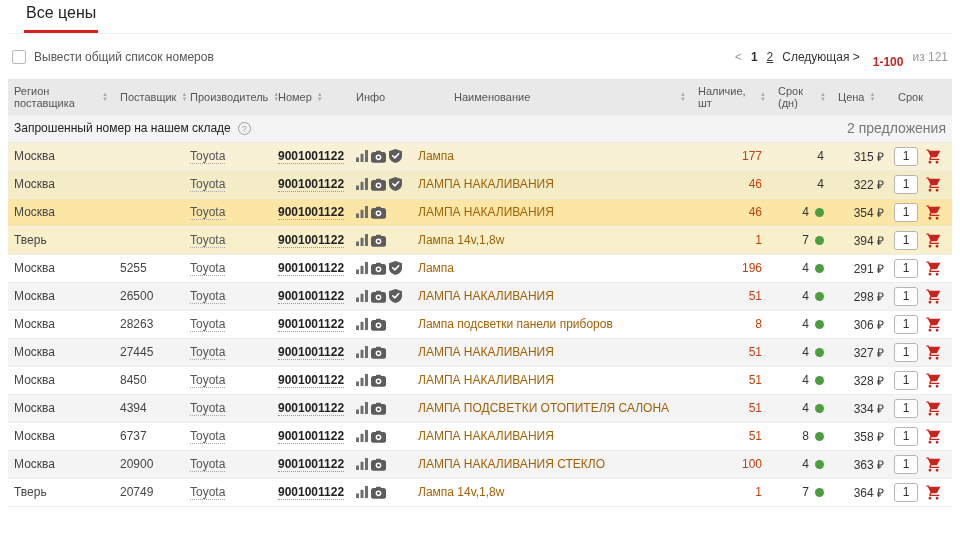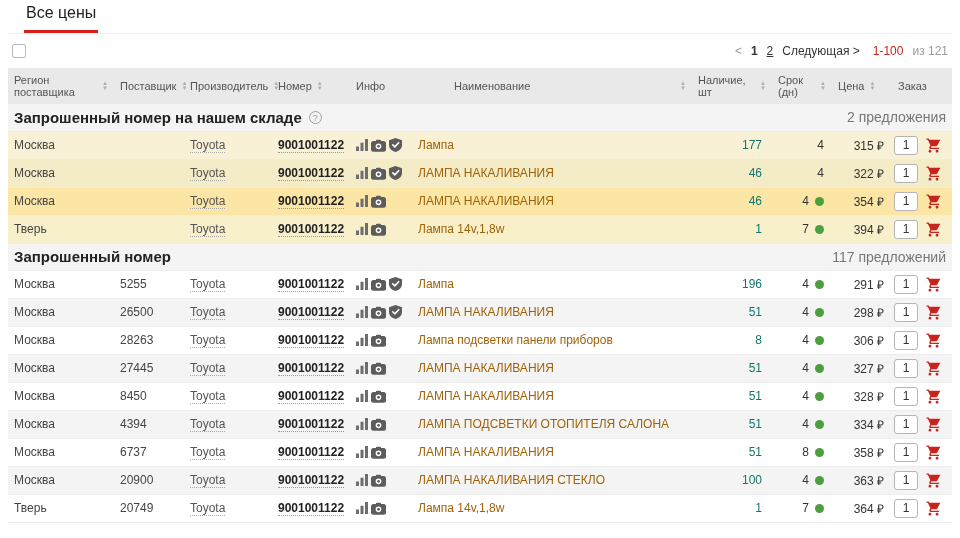--- a/index.html
+++ b/index.html
@@ -14,47 +14,47 @@
 
   
   .toolbar { display: flex; align-items: center; justify-content: space-between; padding: 10px 4px 10px 4px; }
   .checkbox-wrap { display: inline-flex; align-items: center; gap: 8px; color: #555; cursor: pointer; }
   .checkbox { width: 14px; height: 14px; border: 1px solid #b9b9b9; border-radius: 2px; background: #fff; flex: none; }
   .pagination { display: flex; align-items: center; gap: 9px; color: #333; }
   .pg-prev { color: #9a9a9a; }
   .pg-page, .pg-next { cursor: pointer; }
   .pg-page.current { font-weight: bold; }
   .pg-page.link { text-decoration: underline; }
-  .pg-range { color: #c8241e; font-weight: normal; margin-left: 4px; }
+  .pg-range { color: #c8241e; font-weight: bold; margin-left: 4px; margin-top: 11px; }
   .pg-of { color: #9a9a9a; }
 
   
   table { width: 944px; border-collapse: collapse; table-layout: fixed; }
   thead th { background: #e9e9e9; font-weight: normal; color: #555; font-size: 11px;
     text-align: left; padding: 6px 6px; height: 26px; }
   .th-wrap { display: flex; align-items: center; gap: 5px; }
   .th-wrap.spread { justify-content: space-between; padding-left: 36px; }
   .sort { display: inline-flex; flex-direction: column; font-size: 6px; line-height: 5px;
     color: #adadad; cursor: pointer; }
 
   tbody td { border-bottom: 1px solid #ececec; padding: 4px 6px; height: 28px; vertical-align: middle; }
   tr.section-row td { background: #f4f4f4; height: 27px; }
   .sec-wrap { display: flex; align-items: center; gap: 7px; }
-  .sec-title { font-weight: bold; color: #222; font-size: 15px; }
+  .sec-title { font-weight: normal; color: #222; font-size: 12px; }
   .qmark { width: 13px; height: 13px; border: 1px solid #9e9e9e; border-radius: 50%;
     color: #9e9e9e; font-size: 9px; line-height: 12px; text-align: center; flex: none; cursor: pointer; }
   .sec-count { margin-left: auto; color: #777; font-size: 14px; }
 
   td.cell-region, td.cell-supplier { color: #444; }
   .dotted-link { color: #555; border-bottom: 1px dotted #a8a8a8; cursor: pointer; }
   .part-number { font-weight: bold; color: #222; border-bottom: 1px dotted #9a9a9a; cursor: pointer; }
   td.info-cell .icons { display: flex; align-items: center; gap: 3px; }
   .info-icon { display: inline-flex; align-items: center; cursor: pointer; }
   td.name-cell { color: #a16207; overflow: hidden; white-space: nowrap; text-overflow: ellipsis; }
-  td.num-cell { text-align: right; color: #0f766e; padding-right: 10px; }
+  td.num-cell { text-align: right; color: #c2410c; padding-right: 10px; }
   td.term-cell { text-align: right; padding-right: 8px; color: #333; }
   .dot { display: inline-block; width: 9px; height: 9px; border-radius: 50%;
     background: #4d9e3f; margin-left: 6px; vertical-align: -1px; }
   td.price-cell { text-align: right; color: #333; padding-right: 8px; white-space: nowrap; }
   .order-wrap { display: flex; align-items: center; justify-content: flex-end; gap: 7px; padding-right: 4px; }
   .qty-input { width: 24px; height: 19px; border: 1px solid #b5b5b5; border-radius: 3px;
     text-align: center; font-size: 12px; color: #333; font-family: "Liberation Sans", sans-serif; background: #fff; }
   .cart { display: inline-flex; align-items: center; cursor: pointer; }
 </style>
 </head>
@@ -62,20 +62,21 @@
 
 <div class="page">
 
   <div class="tabbar">
     <div class="tab">Все цены</div>
   </div>
 
   <div class="toolbar">
     <label class="checkbox-wrap">
       <span class="checkbox"></span>
+      <span>Вывести общий список номеров</span>
     </label>
     <div class="pagination">
       <span class="pg-prev">&lt;</span>
       <span class="pg-page current">1</span>
       <span class="pg-page link">2</span>
       <span class="pg-next">Следующая &gt;</span>
       <span class="pg-range">1-100</span>
       <span class="pg-of">из 121</span>
     </div>
   </div>
@@ -167,21 +168,21 @@
             <div class="th-wrap">
               <span>Цена</span>
               <span class="sort">
                 <span>▲</span>
                 <span>▼</span>
               </span>
             </div>
           </th>
           <th>
             <div class="th-wrap">
-              <span>Заказ</span>
+              <span>Срок</span>
             </div>
           </th>
         </tr>
     </thead>
     <tbody>
         <tr class="section-row">
           <td colspan="10">
             <div class="sec-wrap">
               <span class="sec-title">Запрошенный номер на нашем складе</span>
               <span class="qmark">?</span>
@@ -350,28 +351,20 @@
             <div class="order-wrap">
               <input class="qty-input" value="1" style="">
               <span class="cart">
                 <svg width="17" height="17" viewBox="0 0 24 24" fill="#c8241e">
                   <path d="M7 18c-1.1 0-1.99.9-1.99 2S5.9 22 7 22s2-.9 2-2-.9-2-2-2zm10 0c-1.1 0-1.99.9-1.99 2s.89 2 1.99 2 2-.9 2-2-.9-2-2-2zM8.1 13h7.45c.75 0 1.41-.41 1.75-1.03L21.7 4H6.21l-.94-2H2v2h2l3.6 7.59-1.35 2.44C5.52 15.37 6.48 17 8 17h12v-2H8l1.1-2z"></path>
                 </svg>
               </span>
             </div>
           </td>
         </tr>
-        <tr class="section-row">
-          <td colspan="10">
-            <div class="sec-wrap">
-              <span class="sec-title">Запрошенный номер</span>
-              <span class="sec-count">117 предложений</span>
-            </div>
-          </td>
-        </tr>
         <tr class="data-row" style="background: rgb(255, 255, 255);">
           <td class="cell-region">Москва</td>
           <td class="cell-supplier">5255</td>
           <td><span class="dotted-link">Toyota</span></td>
           <td><span class="part-number">9001001122</span></td>
           <td class="info-cell">
             <div class="icons">
               <span class="info-icon">
                 <svg width="12" height="12" viewBox="0 0 16 16">
                   <rect x="0" y="10" width="4" height="6" fill="#6e6e6e"></rect>

